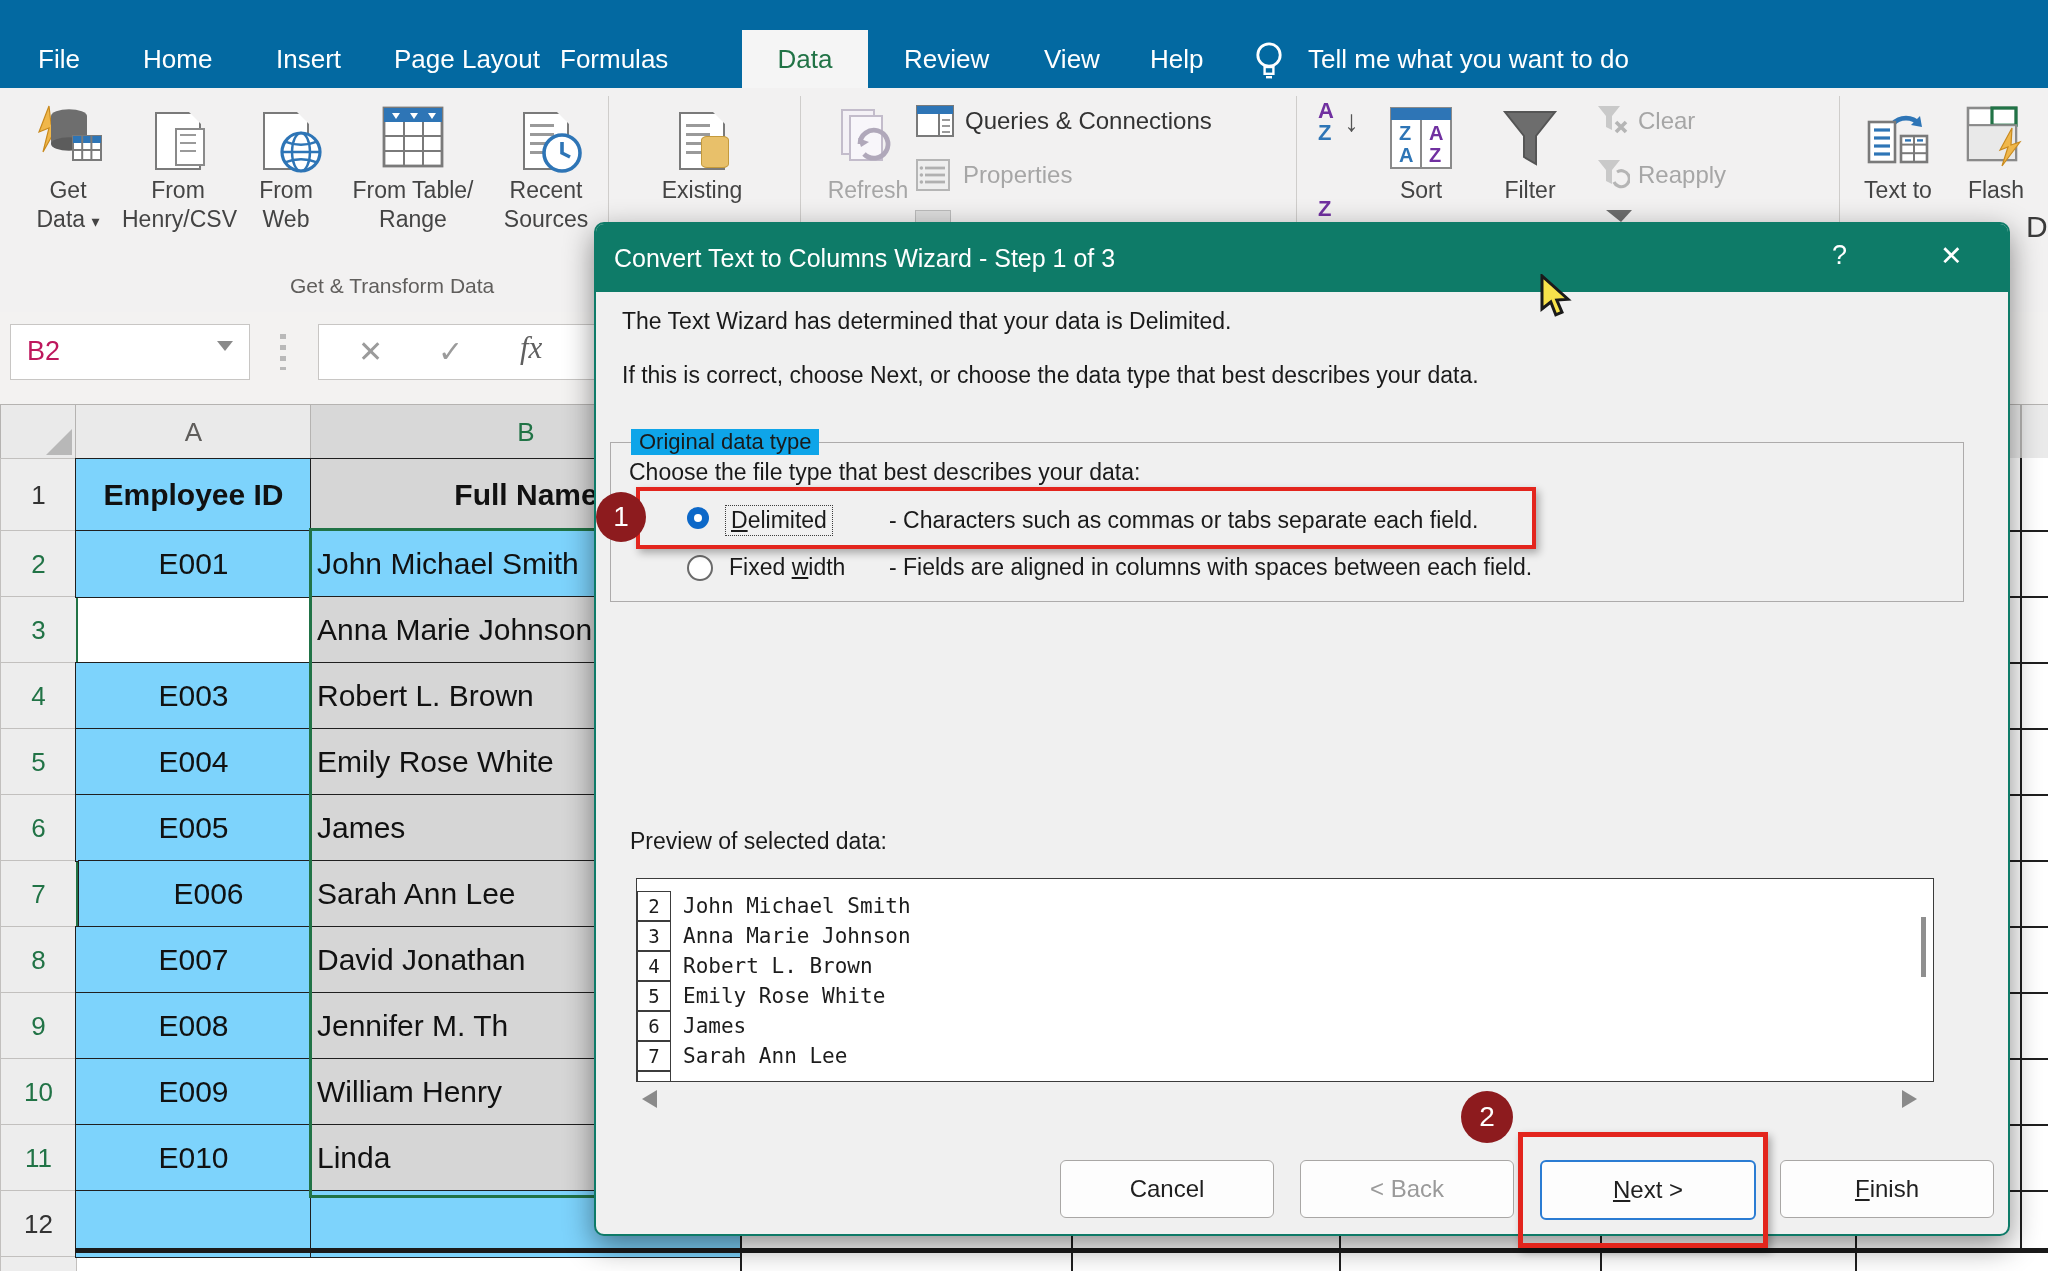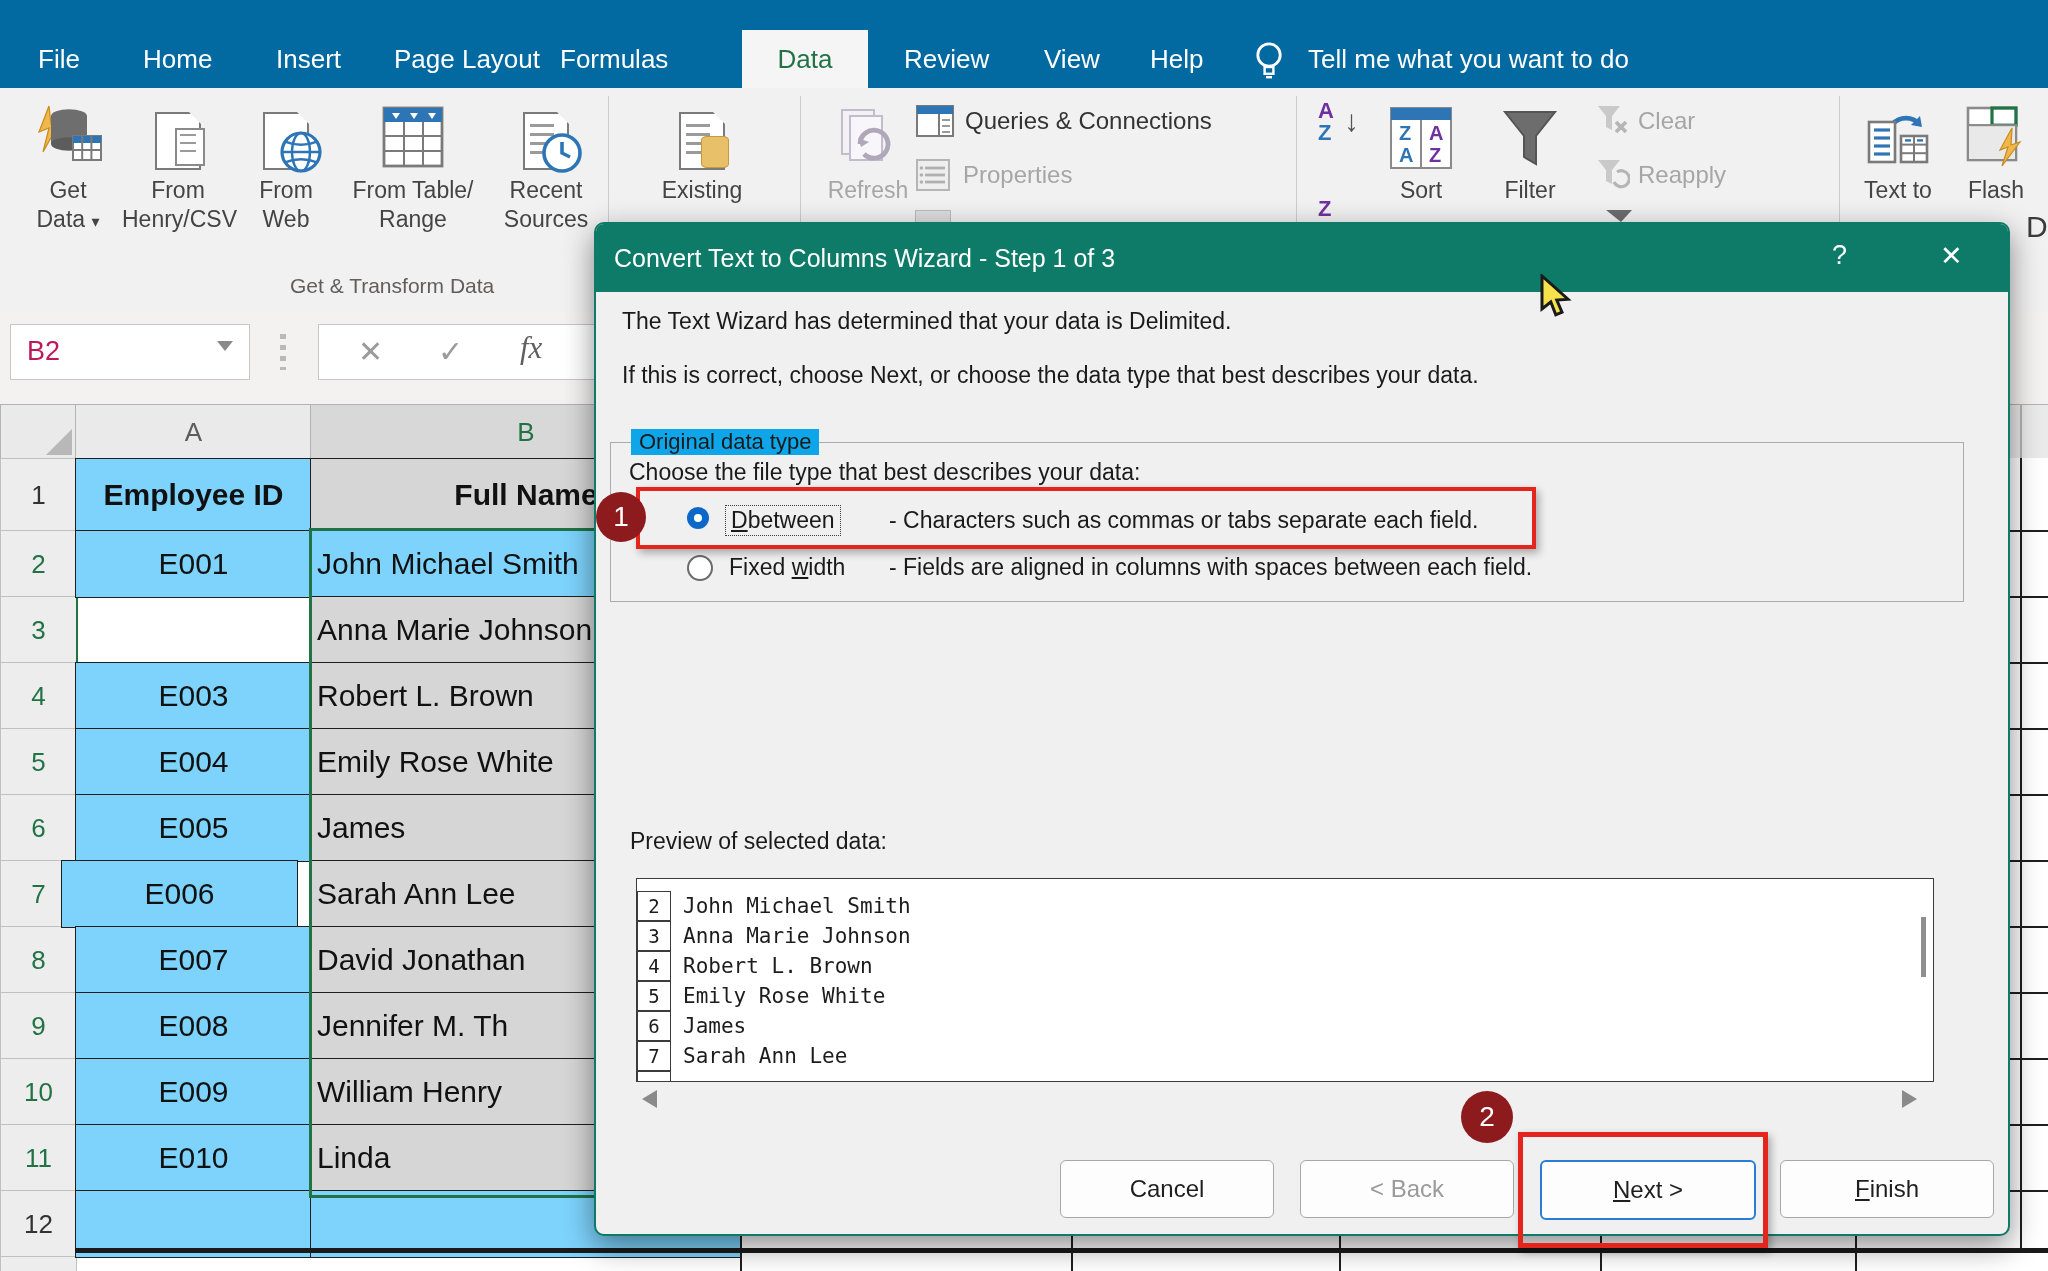--- a/index.html
+++ b/index.html
@@ -356,21 +356,21 @@
   <div class="rowhead sel" style="top:1058px;height:66px;">10</div>
   <div class="rowhead sel" style="top:1124px;height:66px;">11</div>
   <div class="rowhead" style="top:1190px;height:66px;">12</div>
   <div class="rowhead" style="top:1256px;height:15px;"></div>
 
   <div class="cell bold center" style="left:75px;top:458px;width:235px;height:72px;">Employee ID</div>
   <div class="cell center" style="left:75px;top:530px;width:235px;height:66px;">E001</div>
   <div class="cell center" style="left:75px;top:662px;width:235px;height:66px;">E003</div>
   <div class="cell center" style="left:75px;top:728px;width:235px;height:66px;">E004</div>
   <div class="cell center" style="left:75px;top:794px;width:235px;height:66px;">E005</div>
-  <div class="cell center" style="left:61px;top:860px;width:235px;height:66px;">E006</div>
+  <div class="cell center" style="left:78px;top:860px;width:235px;height:66px;padding-left:12px;">E006</div>
   <div class="cell center" style="left:75px;top:926px;width:235px;height:66px;">E007</div>
   <div class="cell center" style="left:75px;top:992px;width:235px;height:66px;">E008</div>
   <div class="cell center" style="left:75px;top:1058px;width:235px;height:66px;">E009</div>
   <div class="cell center" style="left:75px;top:1124px;width:235px;height:66px;">E010</div>
   <div class="cell" style="left:75px;top:1190px;width:235px;height:66px;"></div>
 
   <div class="cell bold selgray" style="left:310px;top:458px;width:430px;height:72px;justify-content:center;">Full Name</div>
   <div class="cell" style="left:310px;top:530px;width:430px;height:66px;padding-left:6px;">John Michael Smith</div>
   <div class="cell selgray" style="left:310px;top:596px;width:430px;height:66px;padding-left:6px;">Anna Marie Johnson</div>
   <div class="cell selgray" style="left:310px;top:662px;width:430px;height:66px;padding-left:6px;">Robert L. Brown</div>
@@ -416,21 +416,21 @@
     <div class="dlgtext" style="left:26px;top:84px;">The Text Wizard has determined that your data is Delimited.</div>
     <div class="dlgtext" style="left:26px;top:138px;">If this is correct, choose Next, or choose the data type that best describes your data.</div>
 
     <div id="groupbox">
       <div id="grouplegend">Original data type</div>
       <div class="dlgtext" style="left:18px;top:16px;">Choose the file type that best describes your data:</div>
 
       <div class="radio on" style="left:76px;top:64px;">
           <span class="dot"></span>
         </div>
-      <div class="dlgtext" style="left:114px;top:62px;border:1px dotted #3c3c3c;padding:1px 5px;"><span class="u">D</span><span>between</span></div>
+      <div class="dlgtext" style="left:114px;top:62px;border:1px dotted #3c3c3c;padding:1px 5px;"><span class="u">D</span><span>elimited</span></div>
       <div class="dlgtext" style="left:278px;top:64px;">- Characters such as commas or tabs separate each field.</div>
 
       <div class="radio off" style="left:76px;top:112px;"></div>
       <div class="dlgtext" style="left:118px;top:111px;"><span>Fixed </span><span class="u">w</span><span>idth</span></div>
       <div class="dlgtext" style="left:278px;top:111px;">- Fields are aligned in columns with spaces between each field.</div>
     </div>
 
     <div class="dlgtext" style="left:34px;top:604px;">Preview of selected data:</div>
 
     <div id="previewbox">

